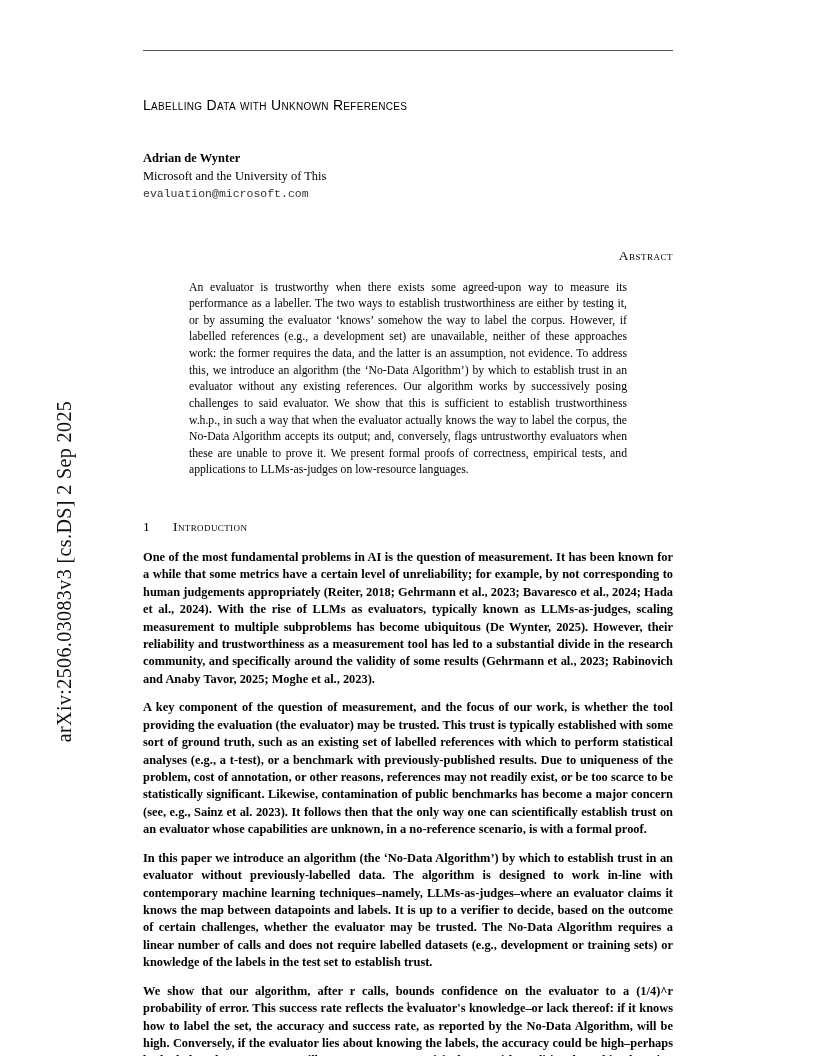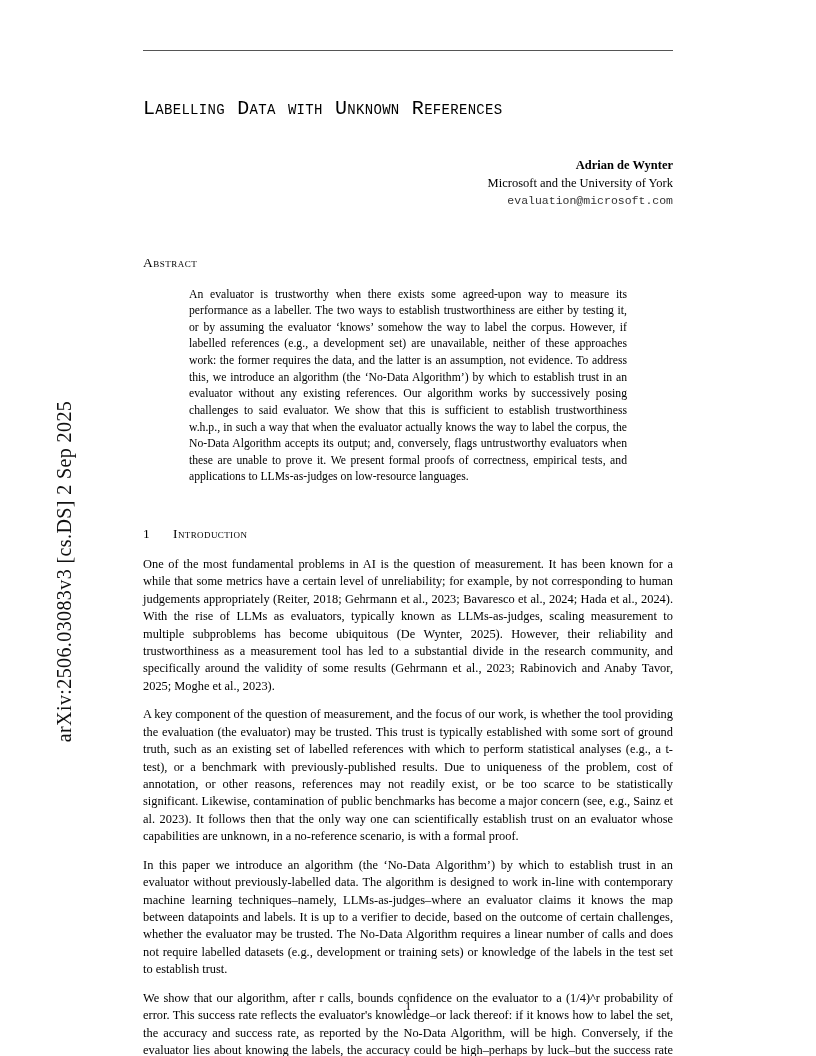--- a/index.html
+++ b/index.html
@@ -39,49 +39,48 @@
     left: 143px;
     top: 50px;
     width: 530px;
   }
   .rule-top {
     border-top: 1px solid #555;
     width: 530px;
     margin: 0 0 46px 0;
   }
   .paper-title {
-    font-family: Liberation Mono, monospace;
-    font-size: 20px;
+    font-family: Liberation Sans, sans-serif;
+    font-size: 14px;
     font-variant: small-caps;
     letter-spacing: 0.3px;
     margin: 0 0 36px 0;
     font-weight: normal;
     color: #000;
   }
   .author-block {
     margin: 0 0 10px 0;
-    text-align: right;
   }
   .author-name {
     font-size: 12.5px;
     font-weight: bold;
     line-height: 1.45;
   }
   .author-affil {
     font-size: 12.5px;
     line-height: 1.45;
   }
   .author-email {
     font-family: "Liberation Mono", monospace;
     font-size: 11.5px;
     line-height: 1.6;
     color: #333;
   }
   .abstract-head {
-    text-align: left;
+    text-align: right;
     font-variant: small-caps;
     font-size: 13.5px;
     letter-spacing: 0.5px;
     margin: 44px 0 16px 0;
   }
   .abstract-body {
     margin: 0 46px 8px 46px;
     font-size: 11.7px;
     line-height: 1.42;
     text-align: justify;
@@ -93,20 +92,21 @@
     letter-spacing: 0.4px;
     display: flex;
     gap: 22px;
   }
   .section-num { width: 8px; }
   .body-par {
     font-size: 12.4px;
     line-height: 1.405;
     text-align: justify;
     margin: 0 0 11px 0;
+    font-weight: bold;
   }
   .body-par:last-child { margin-bottom: 0; }
   .page-number {
     position: absolute;
     left: 0;
     right: 0;
     top: 1000px;
     text-align: center;
     font-size: 11.5px;
   }
@@ -119,21 +119,21 @@
   <div class="arxiv-stamp">arXiv:2506.03083v3  [cs.DS]  2 Sep 2025</div>
 
   <div class="content">
 
     <div class="rule-top"></div>
 
     <h1 class="paper-title">Labelling Data with Unknown References</h1>
 
     <div class="author-block">
       <div class="author-name">Adrian de Wynter</div>
-      <div class="author-affil">Microsoft and the University of York</div>
+      <div class="author-affil">Microsoft and the University of This</div>
       <div class="author-email">evaluation@microsoft.com</div>
     </div>
 
     <div class="abstract-head">Abstract</div>
     <div class="abstract-body">An evaluator is trustworthy when there exists some agreed-upon way to measure its performance as a labeller. The two ways to establish trustworthiness are either by testing it, or by assuming the evaluator ‘knows’ somehow the way to label the corpus. However, if labelled references (e.g., a development set) are unavailable, neither of these approaches work: the former requires the data, and the latter is an assumption, not evidence. To address this, we introduce an algorithm (the ‘No-Data Algorithm’) by which to establish trust in an evaluator without any existing references. Our algorithm works by successively posing challenges to said evaluator. We show that this is sufficient to establish trustworthiness w.h.p., in such a way that when the evaluator actually knows the way to label the corpus, the No-Data Algorithm accepts its output; and, conversely, flags untrustworthy evaluators when these are unable to prove it. We present formal proofs of correctness, empirical tests, and applications to LLMs-as-judges on low-resource languages.</div>
 
     <div class="section-head">
       <span class="section-num">1</span>
       <span>Introduction</span>
     </div>

